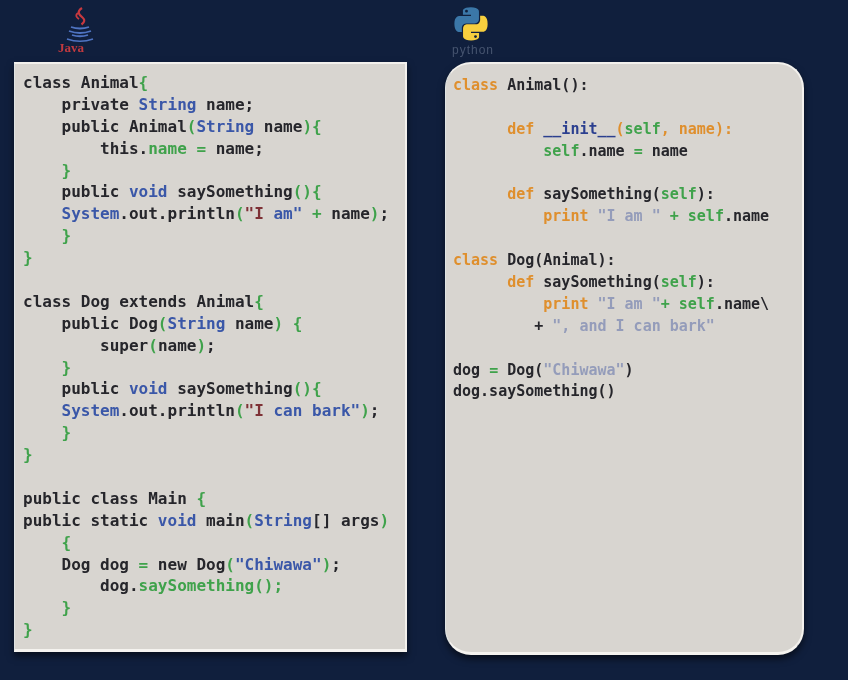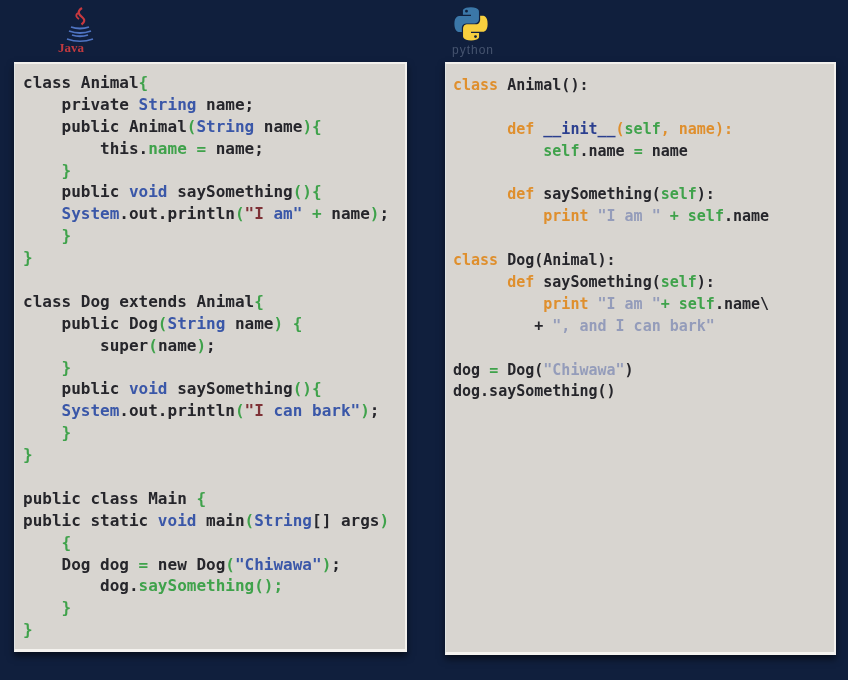--- a/index.html
+++ b/index.html
@@ -43,21 +43,21 @@
   .panel {
     position:absolute;
     background:#d8d5d0;
     border-top:2px solid #f3f1ed;
     border-right:2px solid #f3f1ed;
     border-bottom:3px solid #f5f3ef;
     border-left:1px solid #dfe3e2;
     box-shadow: 0 4px 7px rgba(0,0,0,.55);
   }
   #java-panel { left:14px;  top:62px; width:393px; height:590px; }
-  #py-panel   { left:445px; top:62px; width:391px; height:593px; }
+  #py-panel   { left:445px; top:62px; width:359px; height:593px;border-radius:26px; }
 
   .code {
     font-family:"DejaVu Sans Mono", monospace;
     font-weight:bold;
     white-space:pre;
     color:#26262b;
   }
   #java-code { font-size:16px; line-height:21.9px; padding:8px 0 0 8px; }
   #py-code   { font-size:15px; line-height:21.9px; padding:11px 0 0 7px; }
   .code-line { height:21.9px; }

